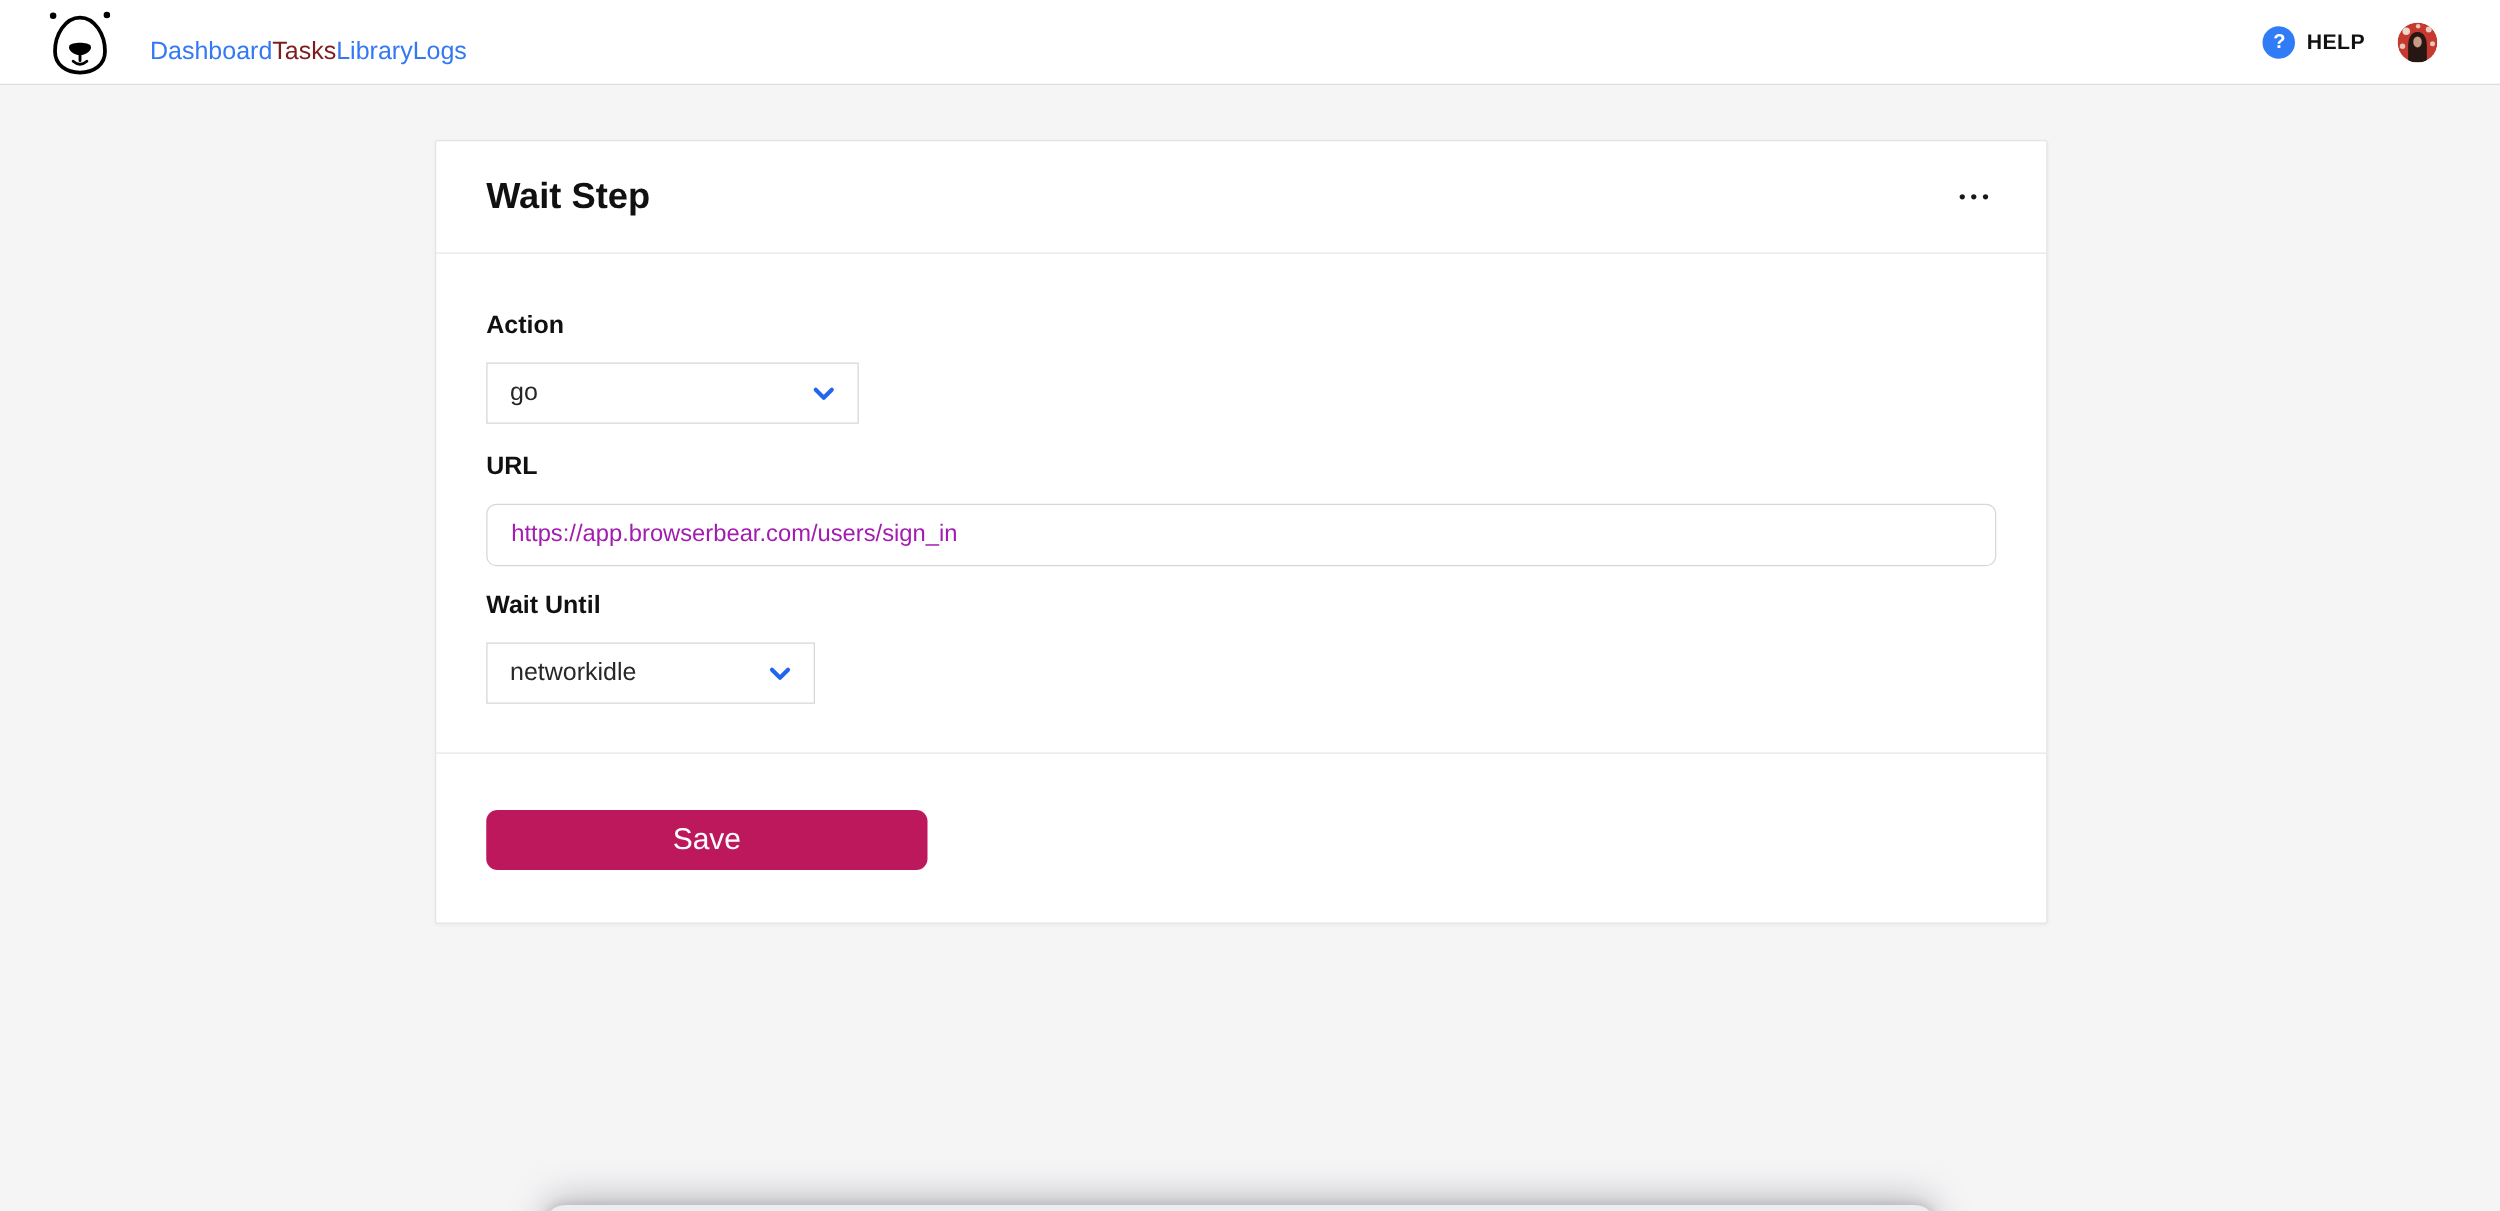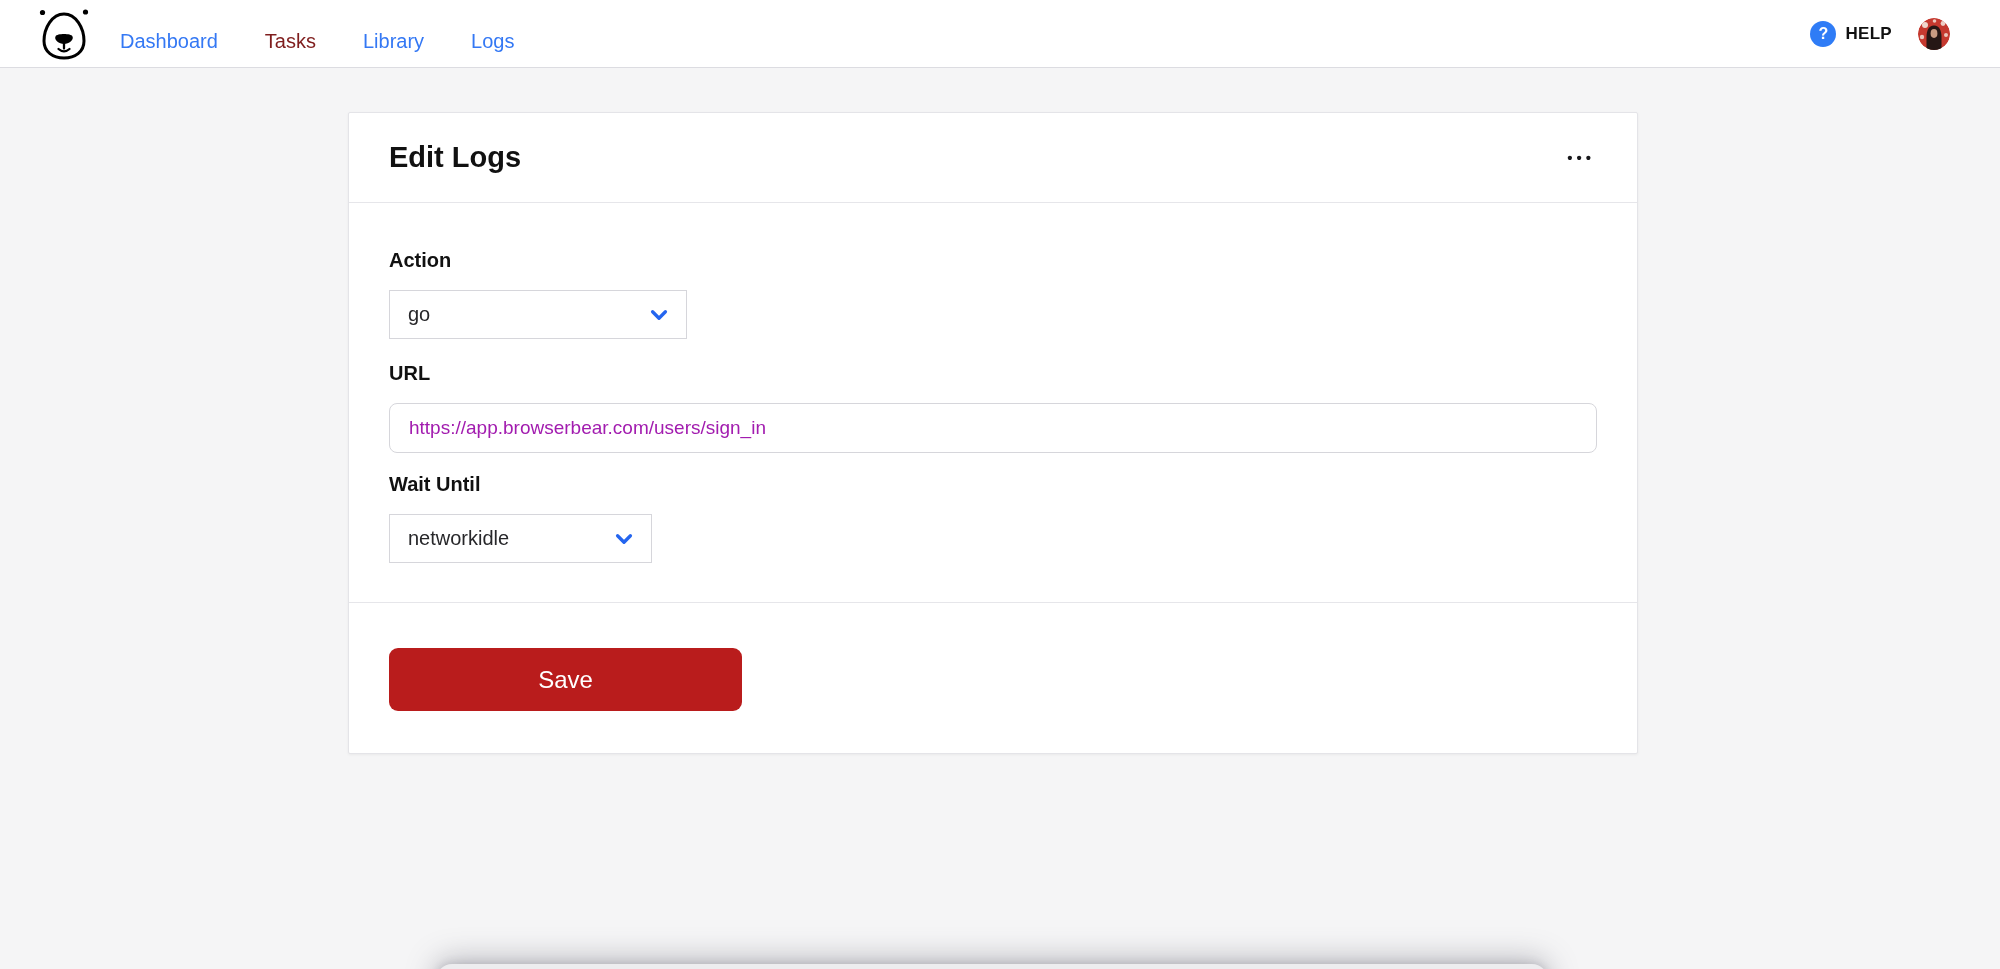--- a/index.html
+++ b/index.html
@@ -14,21 +14,21 @@
 
   
   .header {
     position:absolute; top:0; left:0; width:2000px; height:68px;
     background:#ffffff; border-bottom:1px solid #dcdce1;
     display:flex; align-items:center;
     padding:0 50px 0 38px;
   }
   .logo { width:52px; height:52px; display:flex; align-items:center; justify-content:center; }
   .logo svg { display:block; }
-  .nav { display:flex; align-items:flex-end; column-gap:47px; margin-left:30px;margin-top:16px; }
+  .nav { display:flex; align-items:flex-end; margin-left:30px;margin-top:16px; }
   .nav-link { font-size:20px; color:#3478f4; text-decoration:none; cursor:pointer; }
   .nav-link.active { color:#7f1d1d; }
   .header-right { margin-left:auto; display:flex; align-items:center; }
   .help-btn { display:flex; align-items:center; gap:9px; cursor:pointer; }
   .help-circle {
     width:26px; height:26px; border-radius:50%;
     background:#2f7cf6; color:#fff; font-size:16px; font-weight:bold;
     display:flex; align-items:center; justify-content:center;
   }
   .help-text { font-size:17px; font-weight:700; letter-spacing:0.3px; color:#111; }
@@ -69,22 +69,22 @@
   .select-value { font-size:20px; color:#27272a; }
   .chevron { width:22px; height:22px; flex:none; }
   .text-input {
     width:100%; height:50px;
     border:1px solid #d6d6db; border-radius:8px;
     padding:0 19px; font-size:19px; color:#a21caf;
     font-family:"Liberation Sans", sans-serif; background:#fff;
   }
   .card-footer { border-top:1px solid #e6e6ea; padding:45px 40px 42px; }
   .save-btn {
-    width:353px; height:63px;
-    background:#b91c1c; color:#ffffff; font-size:24px;
+    width:353px; height:48px;
+    background:#be185d; color:#ffffff; font-size:24px;
     border:none; border-radius:9px; cursor:pointer;
     font-family:"Liberation Sans", sans-serif;
   }
 
   
   .bottom-sheet {
     position:absolute; left:436px; top:964px; width:1112px; height:60px;
     background:#ededef; border-radius:16px;
     box-shadow:0 -4px 30px rgba(85,85,100,0.40), 0 -1px 8px rgba(85,85,100,0.18);
   }
@@ -123,21 +123,21 @@
         <circle cx="16.5" cy="3" r="1.8" fill="#f3e9df" opacity="0.8"></circle>
         <path d="M16 7.5 C10.5 7.5 8.5 13 8.5 19 L8.5 32 L23.5 32 L23.5 19 C23.5 13 21.5 7.5 16 7.5 Z" fill="#261715"></path>
         <ellipse cx="16" cy="15.5" rx="3.4" ry="4.4" fill="#c99b82"></ellipse>
       </svg>
     </div>
   </div>
 </div>
 
 <div class="card">
   <div class="card-header">
-    <h1 class="card-title">Edit Logs</h1>
+    <h1 class="card-title">Wait Step</h1>
     <div class="menu-btn">•••</div>
   </div>
 
   <div class="card-body">
     <div class="field-group">
       <div class="field-label">Action</div>
       <div class="select select-action">
         <span class="select-value">go</span>
         <svg class="chevron" viewBox="0 0 24 24">
           <path d="M5 8.5 L12 15.5 L19 8.5" fill="none" stroke="#2465ef" stroke-width="3.6" stroke-linecap="round" stroke-linejoin="round"></path>

